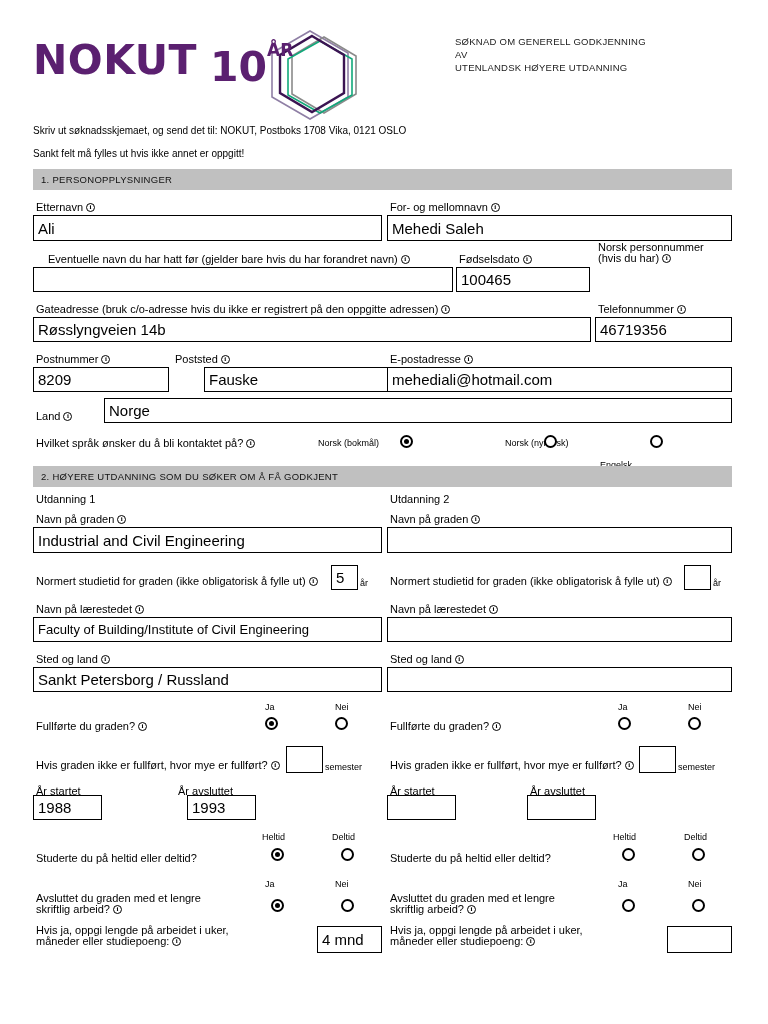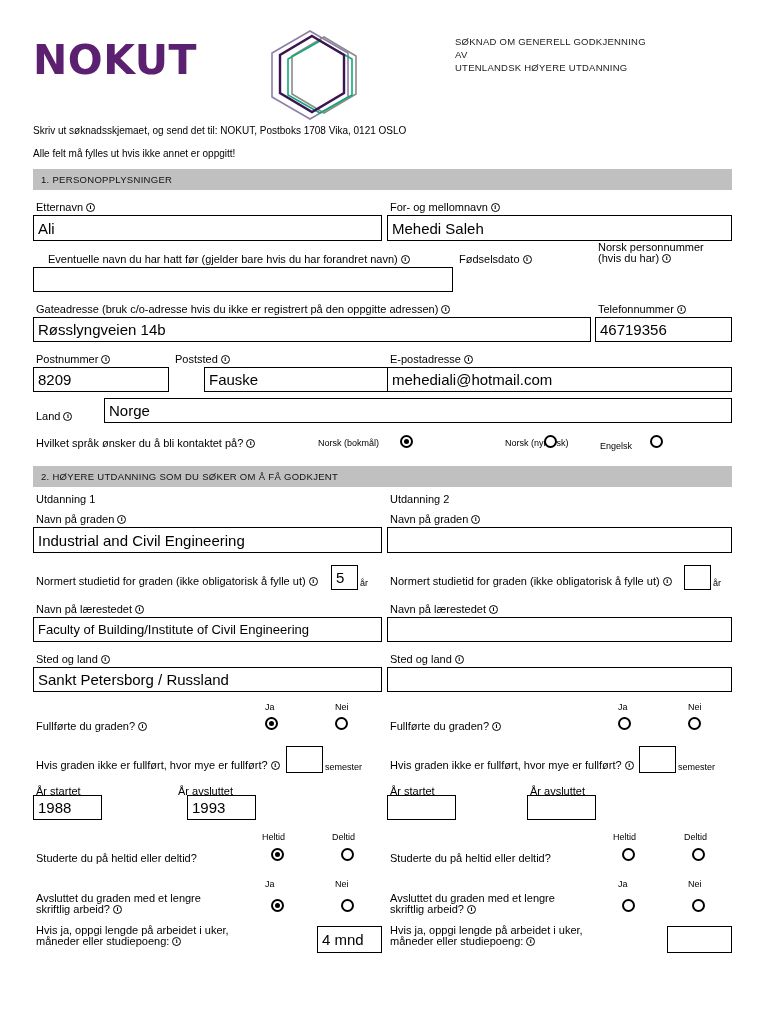--- a/index.html
+++ b/index.html
@@ -203,43 +203,45 @@
       <svg width="115" height="100" viewBox="0 0 115 100">
         <polygon points="58,4 96,26 96,70 58,92 20,70 20,26" fill="none" stroke="#8f7fa5" stroke-width="1.6"></polygon>
         <polygon points="72,10 104,29 104,67 72,86 40,67 40,29" fill="none" stroke="#8a8a8a" stroke-width="1.6"></polygon>
         <polygon points="68,14 100,32 100,68 68,86 36,68 36,32" fill="none" stroke="#12A87A" stroke-width="1.6"></polygon>
         <polygon points="60,9 92,28 92,66 60,85 28,66 28,28" fill="none" stroke="#3b1452" stroke-width="2.4"></polygon>
       </svg>
     </div>
 
     <div class="logo-block">
       <span class="logo-word">NOKUT</span>
+      <span class="logo-ten"><span>10</span><span class="logo-ar">ÅR</span></span>
     </div>
 
     <div class="doc-title">
       <div>SØKNAD OM GENERELL GODKJENNING AV</div>
       <div>UTENLANDSK HØYERE UTDANNING</div>
     </div>
   </div>
 
   <div class="intro intro-1">Skriv ut søknadsskjemaet, og send det til: NOKUT, Postboks 1708 Vika, 0121 OSLO</div>
-  <div class="intro intro-2">Alle felt må fylles ut hvis ikke annet er oppgitt!</div>
+  <div class="intro intro-2">Sankt felt må fylles ut hvis ikke annet er oppgitt!</div>
 
   <div class="section-bar" style="top:169px;">1. PERSONOPPLYSNINGER</div>
 
   <div class="lbl" style="left:36px; top:202px;"><span>Etternavn</span><span class="info"></span></div>
   <div class="box" style="left:33px; top:215px; width:349px; height:26px;">Ali</div>
 
   <div class="lbl" style="left:390px; top:202px;"><span>For- og mellomnavn</span><span class="info"></span></div>
   <div class="box" style="left:387px; top:215px; width:345px; height:26px;">Mehedi Saleh</div>
 
   <div class="lbl" style="left:48px; top:254px;"><span>Eventuelle navn du har hatt før (gjelder bare hvis du har forandret navn)</span><span class="info"></span></div>
   <div class="box" style="left:33px; top:267px; width:420px; height:25px;"></div>
 
   <div class="lbl" style="left:459px; top:254px;"><span>Fødselsdato</span><span class="info"></span></div>
+  <div class="box" style="left:456px; top:267px; width:134px; height:25px;">100465</div>
 
   <div class="lbl two-line" style="left:598px; top:242px; width:140px;"><span>Norsk personnummer</span><br><span>(hvis du har)</span><span class="info"></span></div>
 
   <div class="lbl" style="left:36px; top:304px;"><span>Gateadresse (bruk c/o-adresse hvis du ikke er registrert på den oppgitte adressen)</span><span class="info"></span></div>
   <div class="box" style="left:33px; top:317px; width:558px; height:25px;">Røsslyngveien 14b</div>
 
   <div class="lbl" style="left:598px; top:304px;"><span>Telefonnummer</span><span class="info"></span></div>
   <div class="box" style="left:595px; top:317px; width:137px; height:25px;">46719356</div>
 
   <div class="lbl" style="left:36px; top:354px;"><span>Postnummer</span><span class="info"></span></div>
@@ -255,21 +257,21 @@
   <div class="box" style="left:104px; top:398px; width:628px; height:25px;">Norge</div>
 
   <div class="lbl" style="left:36px; top:438px;"><span>Hvilket språk ønsker du å bli kontaktet på?</span><span class="info"></span></div>
 
   <div class="radio-lbl" style="left:318px; top:438px;">Norsk (bokmål)</div>
   <div class="radio on" style="left:400px; top:435px;"></div>
 
   <div class="radio-lbl" style="left:457px; top:438px;padding-left:48px;">Norsk (nynorsk)</div>
   <div class="radio" style="left:544px; top:435px;"></div>
 
-  <div class="radio-lbl" style="left:600px; top:441px;">Engelsk</div>
+  <div class="radio-lbl" style="left:600px; top:460px;">Engelsk</div>
   <div class="radio" style="left:650px; top:435px;"></div>
 
   <div class="section-bar" style="top:466px;">2. HØYERE UTDANNING SOM DU SØKER OM Å FÅ GODKJENT</div>
 
   <div class="lbl" style="left:36px; top:494px;">Utdanning 1</div>
   <div class="lbl" style="left:390px; top:494px;">Utdanning 2</div>
 
   <div class="lbl" style="left:36px; top:514px;"><span>Navn på graden</span><span class="info"></span></div>
   <div class="box" style="left:33px; top:527px; width:349px; height:26px;">Industrial and Civil Engineering</div>
 

